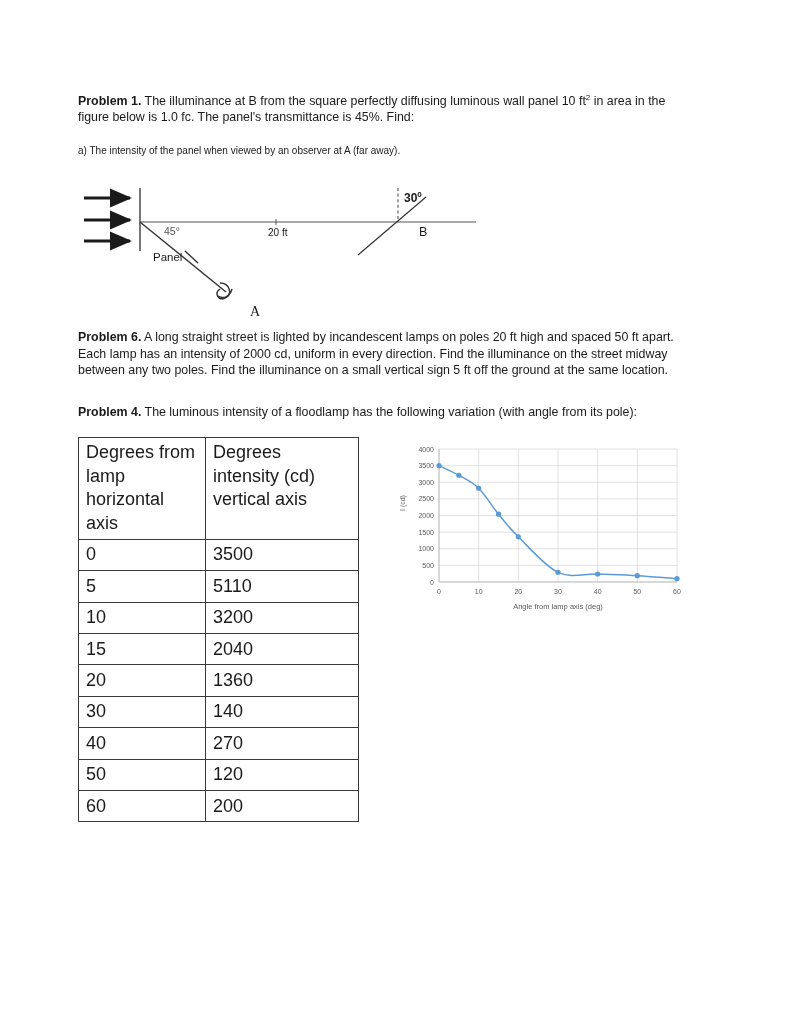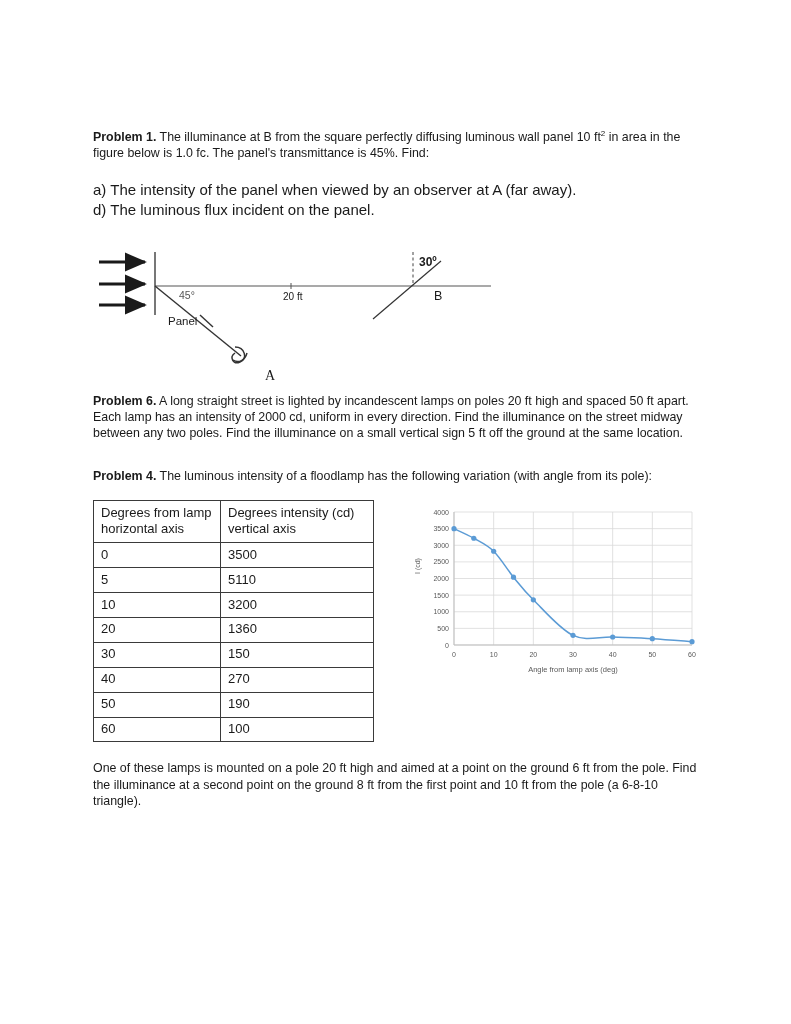--- a/index.html
+++ b/index.html
@@ -14,38 +14,37 @@
     overflow: hidden;
   }
   .page {
     position: absolute;
     left: 0; top: 0;
     width: 791px; height: 1024px;
     background: #fff;
   }
   .content {
     position: absolute;
-    left: 93px;
+    left: 78px;
     top: 93px;
     width: 605px;
-    margin-top: 36px;
   }
   p.para {
     margin: 0;
     font-size: 12.4px;
     line-height: 1.32;
     text-align: left;
   }
   .bold { font-weight: bold; }
   .sup { font-size: 8px; vertical-align: super; line-height: 0; }
   .gap-md { height: 18px; }
   .gap-lg { height: 26px; }
 
   ul.alist { list-style: none; margin: 0; padding: 0; }
-  ul.alist li { font-size: 15px; line-height: 1.36; }
+  ul.alist li { font-size: 10px; line-height: 1.36; }
 
   
   .figure-wrap {
     position: relative;
     width: 605px;
     height: 150px;
     margin-top: 22px;
   }
   .figure-wrap svg { display: block; }
 
@@ -56,21 +55,21 @@
     margin-top: 16px;
   }
   table.datatable {
     border-collapse: collapse;
     width: 280px;
     table-layout: fixed;
   }
   table.datatable th, table.datatable td {
     border: 1px solid #3a3a3a;
     padding: 3.5px 7px;
-    font-size: 13px;
+    font-size: 18px;
     font-weight: normal;
     text-align: left;
     vertical-align: top;
     line-height: 1.3;
     height: 23.5px;
   }
   table.datatable th { height: auto; padding-bottom: 4px; }
   table.datatable col.c1 { width: 127px; }
   table.datatable col.c2 { width: 153px; }
 
@@ -99,21 +98,20 @@
 
 <div class="page">
   <div class="content">
 
     <p class="para"><span class="bold">Problem 1.</span><span> The illuminance at B from the square perfectly diffusing luminous wall panel 10 ft</span><span class="sup">2</span><span> in area in the figure below is 1.0 fc. The panel's transmittance is 45%. Find:</span></p>
 
     <div class="gap-md"></div>
 
     <ul class="alist">
       <li>a) The intensity of the panel when viewed by an observer at A (far away).</li>
-      <li>d) The luminous flux incident on the panel.</li>
     </ul>
 
     <div class="figure-wrap">
       <svg width="605" height="150" viewBox="0 0 605 150">
         <defs>
           <marker id="arrowhead" markerWidth="7" markerHeight="7" refX="6.4" refY="3" orient="auto">
             <polygon points="0 0, 7 3, 0 6" fill="#1a1a1a"></polygon>
           </marker>
         </defs>
 
@@ -175,38 +173,42 @@
             </tr>
           <tr>
               <td>5</td>
               <td>5110</td>
             </tr>
           <tr>
               <td>10</td>
               <td>3200</td>
             </tr>
           <tr>
+              <td>15</td>
+              <td>2040</td>
+            </tr>
+          <tr>
               <td>20</td>
               <td>1360</td>
             </tr>
           <tr>
               <td>30</td>
-              <td>150</td>
+              <td>140</td>
             </tr>
           <tr>
               <td>40</td>
               <td>270</td>
             </tr>
           <tr>
               <td>50</td>
-              <td>190</td>
+              <td>120</td>
             </tr>
           <tr>
               <td>60</td>
-              <td>100</td>
+              <td>200</td>
             </tr>
         </tbody>
       </table>
 
       <div class="chart-box">
         <div class="ylab">I (cd)</div>
         <svg id="chart-svg" width="285" height="175" viewBox="0 0 285 175">
             <line x1="38" y1="143" x2="276" y2="143" stroke="#D9D9D9" stroke-width="0.8"></line>
             <text x="33" y="145.6" text-anchor="end" font-family="Liberation Sans, sans-serif" font-size="7" fill="#595959">0</text>
             <line x1="38" y1="126.375" x2="276" y2="126.375" stroke="#D9D9D9" stroke-width="0.8"></line>
@@ -252,16 +254,15 @@
             <circle cx="236.33" cy="136.68" r="2.6" fill="#5B9BD5"></circle>
             <circle cx="276.00" cy="139.68" r="2.6" fill="#5B9BD5"></circle>
             <text x="157" y="170" text-anchor="middle" font-family="Liberation Sans, sans-serif" font-size="7.5" fill="#595959">Angle from lamp axis (deg)</text>
           </svg>
       </div>
 
     </div>
 
     <div class="gap-md"></div>
 
-    <p class="para">One of these lamps is mounted on a pole 20 ft high and aimed at a point on the ground 6 ft from the pole. Find the illuminance at a second point on the ground 8 ft from the first point and 10 ft from the pole (a 6-8-10 triangle).</p>
 
   </div>
 </div>
 
 </body></html>

